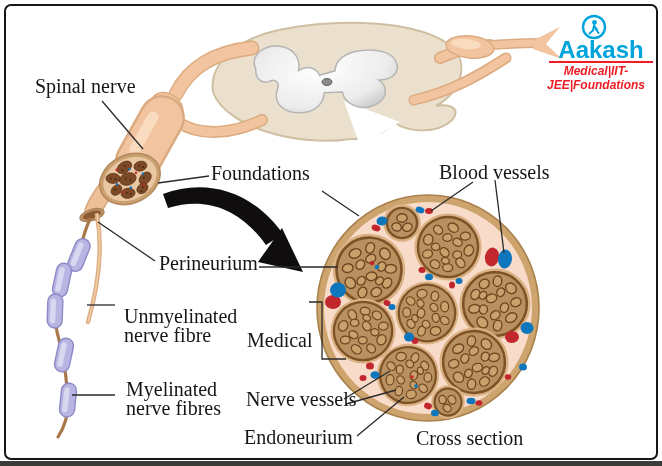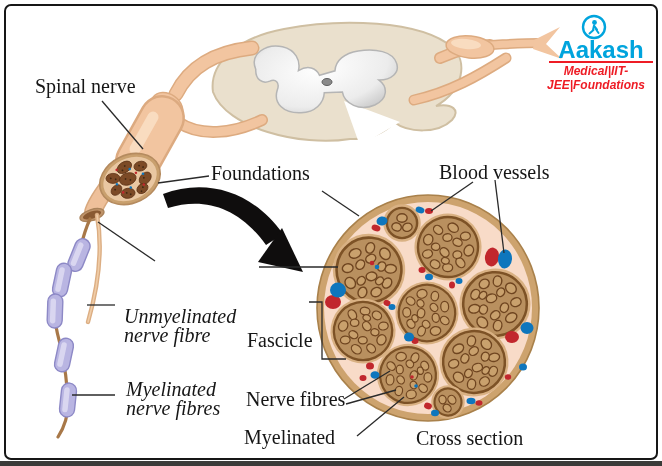--- a/index.html
+++ b/index.html
@@ -3,21 +3,21 @@
 <meta charset="utf-8">
 <style>
   html,body{margin:0;padding:0;background:#ffffff;}
   .frame{position:relative;width:662px;height:466px;background:#ffffff;overflow:hidden;
          font-family:"Liberation Serif", serif;}
   .border-box{position:absolute;left:4px;top:4px;width:650px;height:452px;
               border:2px solid #161616;border-radius:7px;pointer-events:none;z-index:5;}
   .bottom-bar{position:absolute;left:0;bottom:0;width:662px;height:5px;background:#3b3b39;z-index:6;}
   svg.art{position:absolute;left:0;top:0;z-index:1;}
   .lbl{position:absolute;color:#161616;font-size:20px;line-height:19px;z-index:4;white-space:nowrap;}
-  .lbl.wrap{white-space:normal;font-style:italic;}
+  .lbl.wrap{white-space:normal;}
   .logo{position:absolute;z-index:4;}
   .logo-brand{position:absolute;left:546px;top:36px;width:110px;text-align:center;
               font-family:"Liberation Sans", sans-serif;font-weight:bold;font-size:24px;
               color:#00a4dd;letter-spacing:0px;z-index:4;}
   .logo-rule{position:absolute;left:549px;top:61px;width:104px;height:2px;background:#ee1c25;z-index:4;}
   .logo-tagline{position:absolute;left:538px;top:64px;width:116px;text-align:center;
                 font-family:"Liberation Sans", sans-serif;font-weight:bold;font-size:12px;
                 color:#ee1c25;z-index:4;font-style:italic;}
   .logo-icon{position:absolute;left:581px;top:14px;width:26px;height:26px;z-index:4;}
 </style>
@@ -242,26 +242,27 @@
       <line x1="344" y1="399" x2="390" y2="371"></line>
       <line x1="346" y1="404" x2="396" y2="390"></line>
       <line x1="357" y1="436" x2="404" y2="397"></line>
       <line x1="87" y1="305" x2="115" y2="305"></line>
       <line x1="72" y1="395" x2="115" y2="395"></line>
     </g>
   </svg>
 
   <div class="lbl" style="left:35px;top:77px;">Spinal nerve</div>
   <div class="lbl" style="left:211px;top:164px;">Foundations</div>
+  <div class="lbl" style="left:159px;top:254px;">Perineurium</div>
   <div class="lbl wrap" style="left:124px;top:307px;width:118px;">Unmyelinated nerve fibre</div>
   <div class="lbl wrap" style="left:126px;top:380px;width:100px;">Myelinated nerve fibres</div>
   <div class="lbl" style="left:439px;top:155px;margin-top:8px;">Blood vessels</div>
-  <div class="lbl" style="left:247px;top:331px;">Fascicle</div>
-  <div class="lbl" style="left:246px;top:390px;">Nerve fibres</div>
-  <div class="lbl" style="left:244px;top:428px;">Myelinated</div>
+  <div class="lbl" style="left:247px;top:331px;">Medical</div>
+  <div class="lbl" style="left:246px;top:390px;">Nerve vessels</div>
+  <div class="lbl" style="left:244px;top:428px;">Endoneurium</div>
   <div class="lbl" style="left:416px;top:429px;">Cross section</div>
 
   <div class="logo">
     <div class="logo-icon">
       <svg width="26" height="26" viewBox="-13 -13 26 26">
         <circle r="11" fill="none" stroke="#00a4dd" stroke-width="2.4"></circle>
         <circle cx="0.5" cy="-4.5" r="2.4" fill="#00a4dd"></circle>
         <path d="M 0,-1.5 L -1,3 M 0,-1.5 L 3,2.5 M -0.5,3 L -4.5,6.5 M 1.5,1.5 L 4.5,6" stroke="#00a4dd" stroke-width="2" fill="none" stroke-linecap="round"></path>
       </svg>
     </div>

